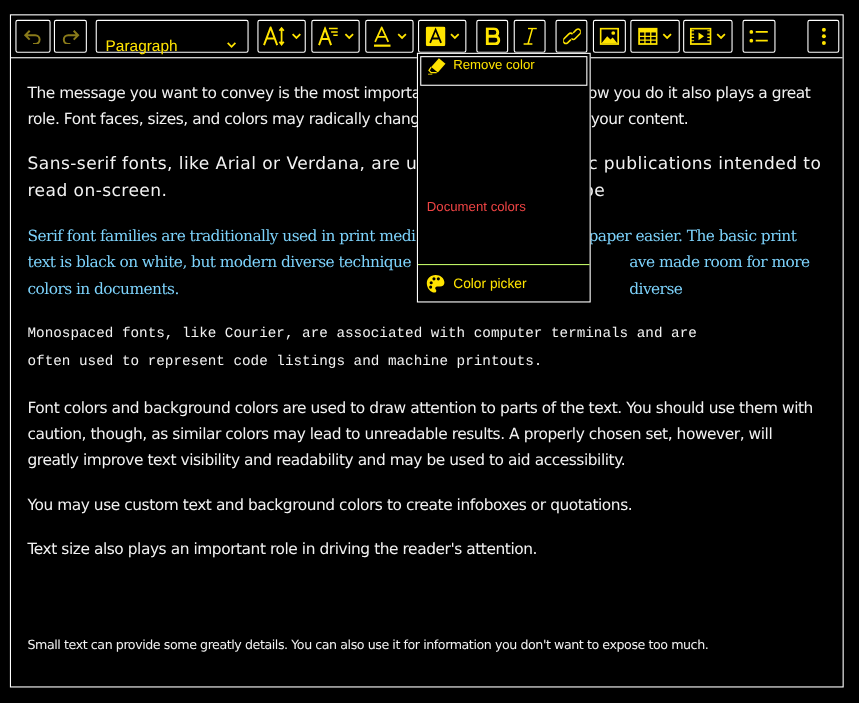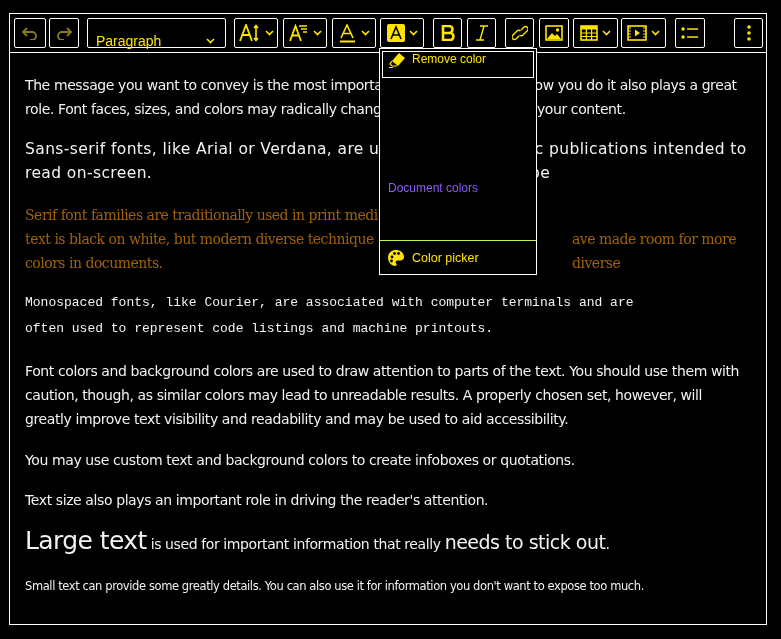--- a/index.html
+++ b/index.html
@@ -14,31 +14,31 @@
         justify-content:center; color:#ffe400; cursor:pointer; }
   .tb svg { display:block; }
   .tb .chev { margin-left:4px; }
   .tb.dim { color:#8a7b1a; }
   .para { justify-content:space-between; padding:16px 10px 0 8px; font-size:14px; }
   .editor { position:absolute; left:0; top:39px; right:0; bottom:0;
             padding:0 15px; box-sizing:border-box; }
   .editor p { margin:0; position:absolute; left:15px; right:16px; }
   .sans { font-family:"DejaVu Sans", sans-serif; font-size:14px; line-height:24px; letter-spacing:-0.4px; color:#f2f2f2;}
   .verd { font-family:"DejaVu Sans", sans-serif; font-size:15.5px; line-height:24px; letter-spacing:0.4px; color:#f2f2f2;}
-  .serif { font-family:"DejaVu Serif", serif; font-size:14px; line-height:24px; letter-spacing:-0.5px; color:#a16207;}
+  .serif { font-family:"DejaVu Serif", serif; font-size:14px; line-height:24px; letter-spacing:-0.5px; color:#7dd3fc;}
   .mono { font-family:"Liberation Mono", monospace; font-size:13px; line-height:26px; color:#f2f2f2;}
   .big { font-size:25px; letter-spacing:-0.6px; }
   .med { font-size:19px; letter-spacing:-0.5px; }
   .small { font-size:11.5px; letter-spacing:-0.4px; line-height:18px; }
   .dropdown { position:absolute; left:379px; top:48px; width:158px; height:227px;
               background:#000; border:1px solid #fff; box-sizing:border-box; }
   .dd-remove { position:absolute; left:2px; top:2px; right:2px; height:27px;
                border:1px solid #fff; box-sizing:border-box; display:flex; 
                padding-left:6px; color:#ffe400; font-size:12px; cursor:pointer; }
-  .dd-doc { position:absolute; left:8px; top:132px; font-size:12px; color:#8b5cf6; }
+  .dd-doc { position:absolute; left:8px; top:132px; font-size:12px; color:#ef4444; }
   .dd-picker { position:absolute; left:0; right:0; bottom:0; height:34px;
                border-top:1px solid #bef264; box-sizing:border-box; display:flex; align-items:center;
                padding-left:7px; color:#ffe400; font-size:12.5px; cursor:pointer; }
 </style>
 </head>
 <body>
 
 <div class="frame">
   <div class="toolbar">
     <div class="tb dim" style="left:4px;width:32px;">
@@ -154,34 +154,31 @@
   <div class="editor">
     <p class="sans" style="top:20px;">
       <span>The message you want to convey is the most important p</span><span style="position:absolute;left:501px;">how you do it also plays a great</span><br>
       <span>role. Font faces, sizes, and colors may radically change th</span><span style="position:absolute;left:501px;">s your content.</span>
     </p>
     <p class="verd" style="top:84px;">
       <span>Sans-serif fonts, like Arial or Verdana, are univer</span><span style="position:absolute;left:505px;">ic publications intended to be</span><br>
       <span>read on-screen.</span>
     </p>
     <p class="serif" style="top:150px;">
-      <span>Serif font families are traditionally used in print medi</span><br>
+      <span>Serif font families are traditionally used in print medi</span><span style="position:absolute;left:510px;">paper easier. The basic print</span><br>
       <span>text is black on white, but modern diverse technique</span><span style="position:absolute;left:510px;margin-left:37px;">ave made room for more diverse</span><br>
       <span>colors in documents.</span>
     </p>
     <p class="mono" style="top:237px;">
       <span>Monospaced fonts, like Courier, are associated with computer terminals and are</span><br>
       <span>often used to represent code listings and machine printouts.</span>
     </p>
     <p class="sans" style="top:306px;">Font colors and background colors are used to draw attention to parts of the text. You should use them with caution, though, as similar colors may lead to unreadable results. A properly chosen set, however, will greatly improve text visibility and readability and may be used to aid accessibility.</p>
     <p class="sans" style="top:395px;">You may use custom text and background colors to create infoboxes or quotations.</p>
     <p class="sans" style="top:435px;">Text size also plays an important role in driving the reader's attention.</p>
-    <p class="sans" style="top:471px;line-height:34px;">
-      <span class="big">Large text</span><span> is used for important information that really </span><span class="med">needs to stick out</span><span>.</span>
-    </p>
     <p class="sans small" style="top:524px;">Small text can provide some greatly details. You can also use it for information you don't want to expose too much.</p>
   </div>
 </div>
 
 <div class="dropdown">
   <div class="dd-remove">
     <svg width="18" height="16" viewBox="0 0 18 16" style="margin-right:5px;">
         <path d="M10 1 L16 6 L9 14 L3 9 Z" fill="currentColor"></path>
         <path d="M3 9 L1 12 L3 14 H8" fill="none" stroke="currentColor" stroke-width="1.2"></path>
         <path d="M0 15.5 H4" stroke="currentColor" stroke-width="1"></path>

